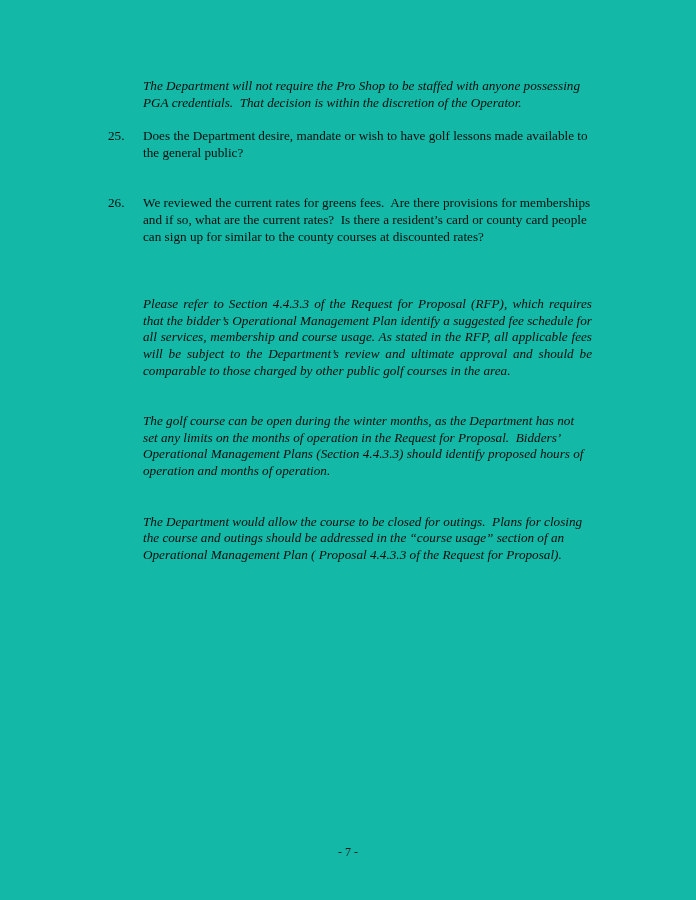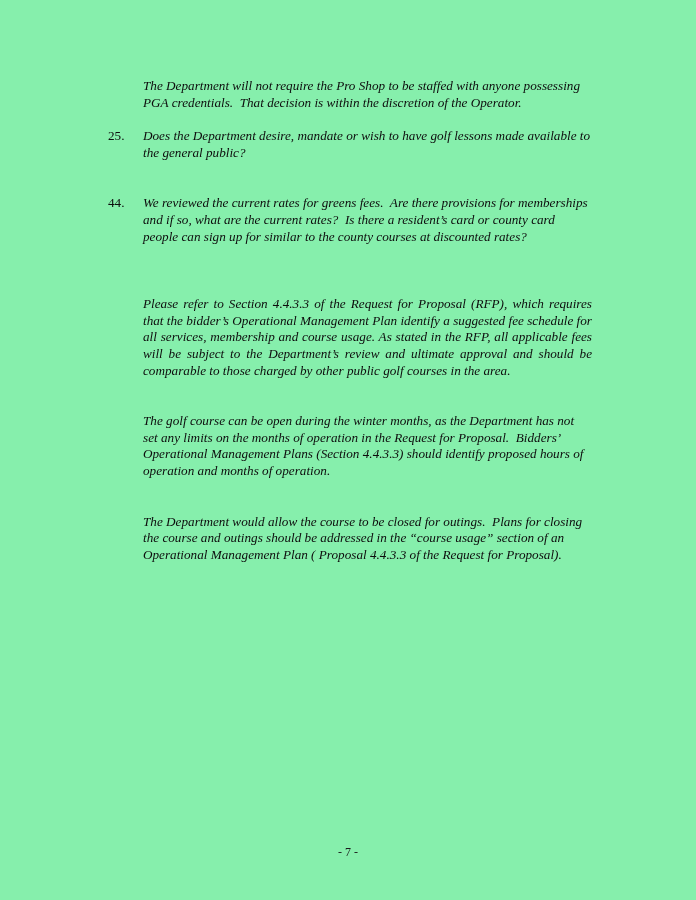--- a/index.html
+++ b/index.html
@@ -16,21 +16,21 @@
     overflow: hidden;
     -webkit-font-smoothing: antialiased;
   }
 
   .page {
     position: absolute;
     top: 0;
     left: 0;
     width: 696px;
     height: 900px;
-    background: #86efac;
+    background: #14b8a6;
   }
 
   
   .content {
     position: absolute;
     left: 108px;
     top: 78px;
     width: 484px;
   }
 
@@ -54,21 +54,20 @@
     width: 449px;
   }
 
   
   .q-text {
     font-size: 13.2px;
     line-height: 16.6px;
     text-align: left;
     color: #0d0d0d;
     white-space: pre-wrap;
-    font-style: italic;
   }
 
   
   .a-text {
     font-style: italic;
     font-size: 13.2px;
     line-height: 16.6px;
     color: #0d0d0d;
     white-space: pre-wrap;
   }
@@ -119,21 +118,21 @@
         <div class="q-text">Does the Department desire, mandate or wish to have golf lessons made available to the general public?</div>
       </div>
     </div>
 
     <div class="gap-md"></div>
 
 
     <div class="gap-md"></div>
 
     <div class="block">
-      <div class="num-col">44.</div>
+      <div class="num-col">26.</div>
       <div class="body-col">
         <div class="q-text">We reviewed the current rates for greens fees.  Are there provisions for memberships and if so, what are the current rates?  Is there a resident’s card or county card people can sign up for similar to the county courses at discounted rates?</div>
       </div>
     </div>
 
     <div class="gap-md"></div>
 
 
     <div class="gap-md"></div>
 

